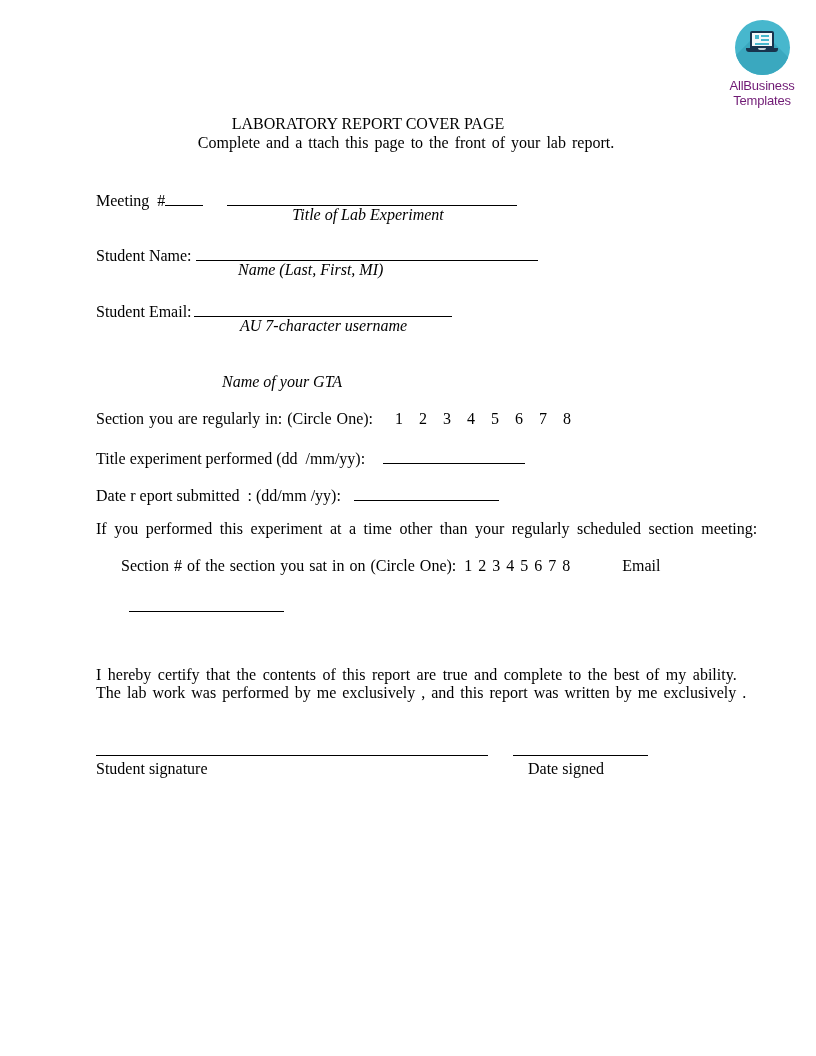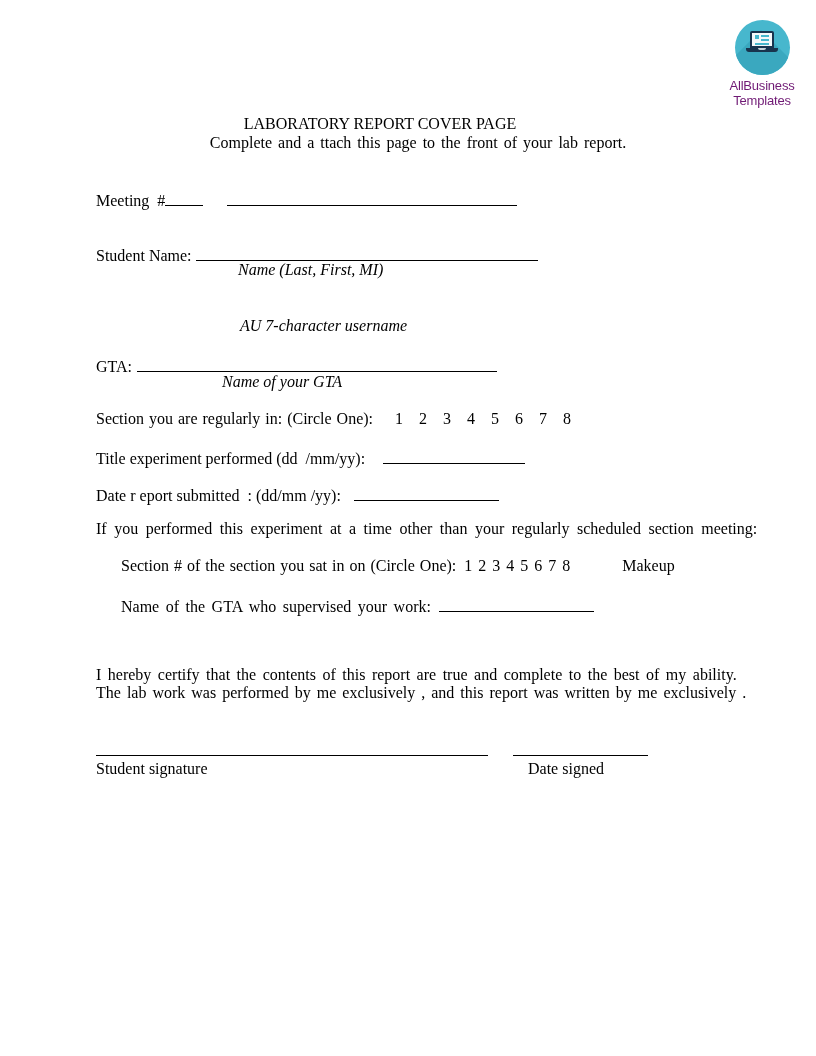--- a/index.html
+++ b/index.html
@@ -6,21 +6,21 @@
   .page{
     position:relative;
     width:816px;height:1056px;
     background:#ffffff;
     font-family:"Liberation Serif", serif;
     font-size:16px;color:#000;
     overflow:hidden;
   }
   .row{position:absolute;left:96px;white-space:nowrap;line-height:19px;}
   .lbl{white-space:pre;}
-  .center{left:12px;width:736px;text-align:center;}
+  .center{left:0;width:736px;text-align:center;}
   .blank{
     display:inline-block;
     border-bottom:1px solid #000;
     height:17px;
     vertical-align:baseline;
   }
   .caption{
     position:absolute;
     font-style:italic;
     line-height:18px;
@@ -98,53 +98,54 @@
       <div>Templates</div>
     </div>
   </div>
 
   <div class="row center" style="top:114px;">LABORATORY REPORT COVER PAGE</div>
   <div class="row center ws2" style="top:133px;padding-left:38px;">Complete and a ttach this page to the front of your    lab  report.</div>
 
   <div class="row" style="top:188px;">
     <span class="lbl">Meeting  #</span><span class="blank" style="width:38px;"></span><span class="blank" style="width:290px;margin-left:24px;"></span>
   </div>
+  <div class="caption" style="top:206px;left:223px;width:290px;text-align:center;">Title of Lab Experiment</div>
 
   <div class="row" style="top:243px;">
     <span class="lbl">Student Name:</span><span class="blank" style="width:342px;margin-left:4px;"></span>
   </div>
   <div class="caption" style="top:261px;left:238px;">Name (Last, First, MI)</div>
 
+  <div class="row" style="top:299px;">
+    <span class="lbl">Student Email:</span><span class="blank" style="width:258px;margin-left:2px;"></span>
+  </div>
   <div class="caption" style="top:317px;left:240px;">AU 7-character username</div>
 
-  <div class="row" style="top:354px;">
-    <span class="lbl">GTA:</span><span class="blank" style="width:360px;margin-left:5px;"></span>
-  </div>
   <div class="caption" style="top:373px;left:222px;">Name of your GTA</div>
 
   <div class="row ws1" style="top:409px;">
     <span class="lbl">Section you are regularly in: (Circle One):</span><span class="nums enrolled-nums"><span class="num">1</span><span class="num">2</span><span class="num">3</span><span class="num">4</span><span class="num">5</span><span class="num">6</span><span class="num">7</span><span class="num">8</span></span>
   </div>
 
   <div class="row" style="top:446px;">
     <span class="lbl">Title experiment performed (dd  /mm/yy):</span><span class="blank" style="width:142px;margin-left:18px;"></span>
   </div>
 
   <div class="row ws35" style="top:519px;">If you performed this experiment at a time other than your regularly scheduled section meeting:</div>
 
   <div class="row" style="top:483px;">
     <span class="lbl">Date r eport submitted  : (dd/mm /yy):</span><span class="blank" style="width:145px;margin-left:13px;"></span>
   </div>
 
   <div class="row" style="top:556px;left:121px;">
-    <span class="lbl ws1">Section # of the section you sat in on (Circle One):</span><span class="nums satin-nums"><span class="num">1</span><span class="num">2</span><span class="num">3</span><span class="num">4</span><span class="num">5</span><span class="num">6</span><span class="num">7</span><span class="num">8</span></span><span class="makeup">Makeup</span>
+    <span class="lbl ws1">Section # of the section you sat in on (Circle One):</span><span class="nums satin-nums"><span class="num">1</span><span class="num">2</span><span class="num">3</span><span class="num">4</span><span class="num">5</span><span class="num">6</span><span class="num">7</span><span class="num">8</span></span><span class="makeup">Email</span>
   </div>
 
   <div class="row ws25" style="top:594px;left:121px;">
-    <span class="lbl">Name of the GTA who supervised your work:</span><span class="blank" style="width:155px;margin-left:8px;"></span>
+    <span class="blank" style="width:155px;margin-left:8px;"></span>
   </div>
 
   <div class="row ws25" style="top:665px;">I hereby certify that the contents of this report are true and complete to the best of my ability.</div>
   <div class="row ws2" style="top:683px;">The lab work was performed by me    exclusively  , and this report was written by me    exclusively  .</div>
 
   <div class="blank" style="position:absolute;top:738px;left:96px;width:392px;"></div>
   <div class="blank" style="position:absolute;top:738px;left:513px;width:135px;"></div>
   <div class="row" style="top:759px;">Student  signature</div>
   <div class="row" style="top:759px;left:528px;">Date signed</div>
 

